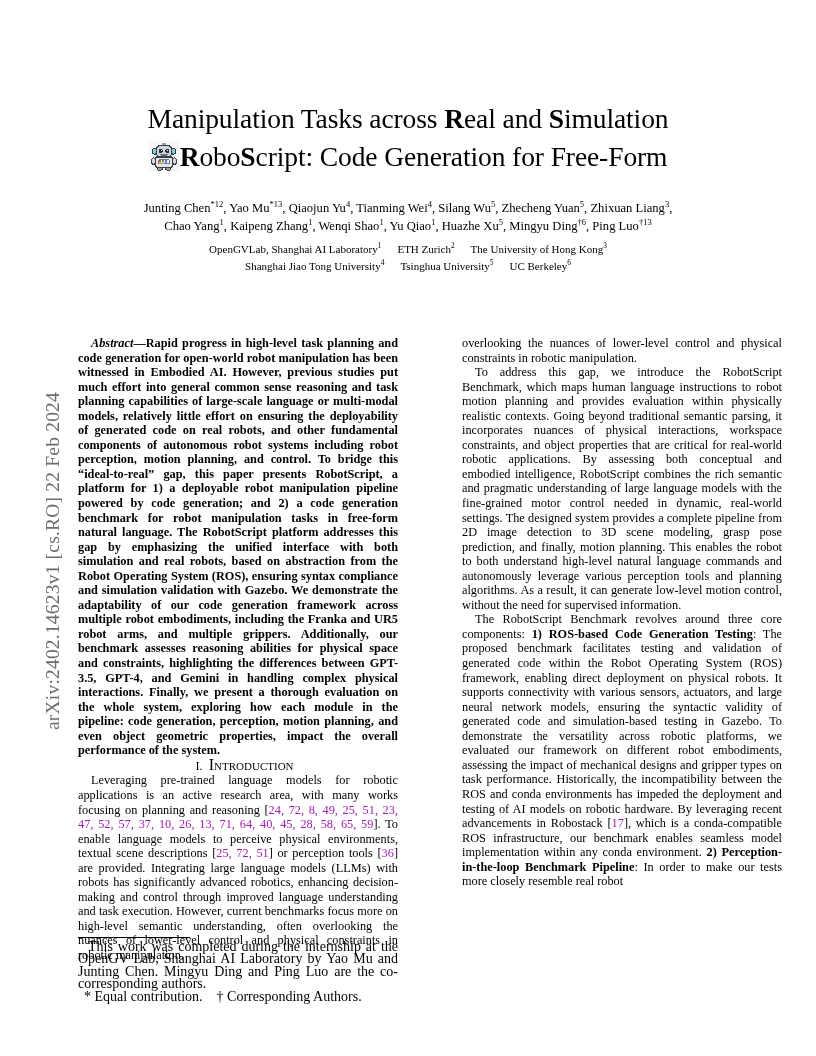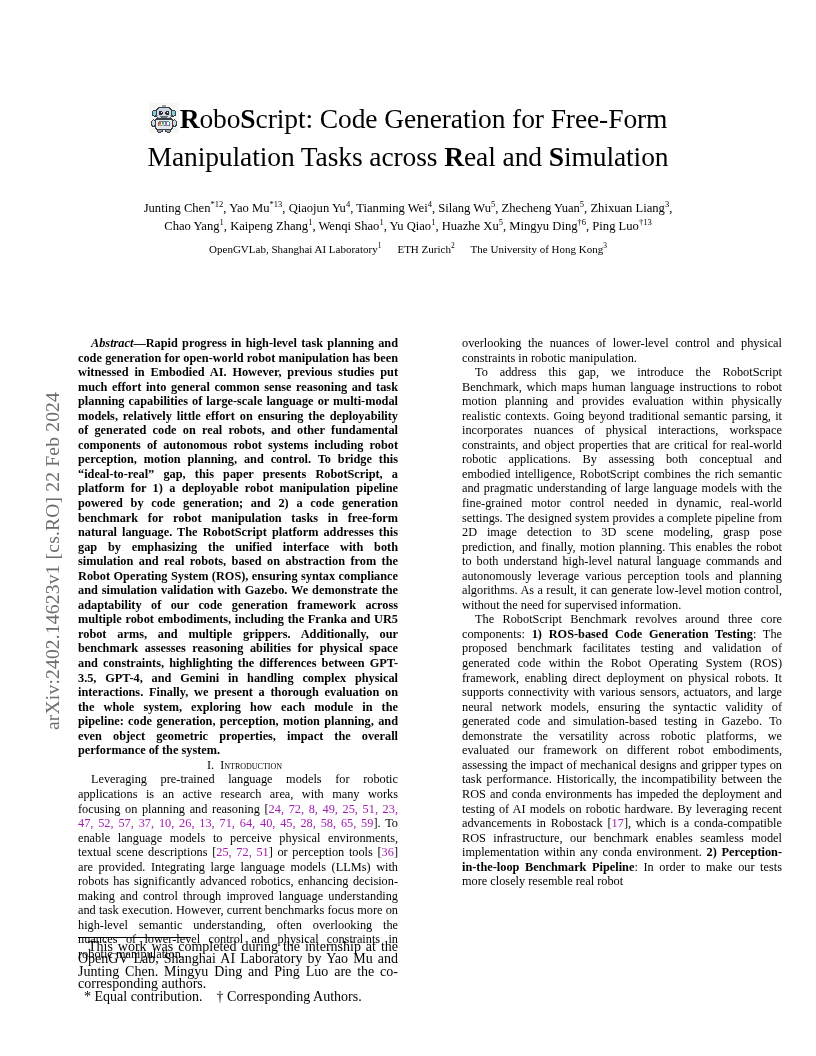--- a/index.html
+++ b/index.html
@@ -108,21 +108,21 @@
   }
 
   .sec-head {
     text-align: center;
     margin: 11px 0 3px 0;
     font-size: 12.3px;
     text-indent: 0;
   }
   .sec-head .sc {
     font-variant: small-caps;
-    font-size: 12px;
+    font-size: 16px;
     margin-top: 8px;
   }
 
   .cite { color: #a21caf; }
 
   
   .footnote-rule {
     position: absolute;
     left: 78px;
     top: 937px;
@@ -143,20 +143,21 @@
   .fn-gap { display: inline-block; width: 14px; }
 </style>
 </head>
 <body>
 
 <div class="page">
 
   <div class="arxiv-stamp">arXiv:2402.14623v1  [cs.RO]  22 Feb 2024</div>
 
   <div class="title-block">
+    <div class="title-line"><span>Manipulation Tasks across </span><span class="cap">R</span><span>eal and </span><span class="cap">S</span><span>imulation</span></div>
     <div class="title-line">
       <span class="robot-icon">
         <svg viewBox="0 0 32 32" width="30" height="30" shape-rendering="crispEdges">
           <rect x="0" y="0" width="32" height="32" fill="#f7f6f2"></rect>
           <rect x="14" y="2" width="4" height="3" fill="#9aa3ad"></rect>
           <rect x="8" y="5" width="16" height="12" rx="4" fill="#cfd6dd" stroke="#3a4048" stroke-width="1.4"></rect>
           <rect x="4" y="8" width="4" height="6" rx="1.5" fill="#7fd4d8" stroke="#3a4048" stroke-width="1.2"></rect>
           <rect x="24" y="8" width="4" height="6" rx="1.5" fill="#7fd4d8" stroke="#3a4048" stroke-width="1.2"></rect>
           <circle cx="12.5" cy="10.5" r="2.3" fill="#2b2f36"></circle>
           <circle cx="19.5" cy="10.5" r="2.3" fill="#2b2f36"></circle>
@@ -171,30 +172,30 @@
           <rect x="11" y="22.5" width="2" height="1.6" fill="#e8a33d"></rect>
           <rect x="14" y="22.5" width="2" height="1.6" fill="#7fd4d8"></rect>
           <rect x="17" y="22.5" width="2" height="1.6" fill="#b06cc4"></rect>
           <rect x="3" y="18" width="3.6" height="7" rx="1.6" fill="#cfd6dd" stroke="#3a4048" stroke-width="1.2"></rect>
           <rect x="25.4" y="18" width="3.6" height="7" rx="1.6" fill="#cfd6dd" stroke="#3a4048" stroke-width="1.2"></rect>
           <rect x="9" y="28" width="5" height="3" rx="1" fill="#9aa3ad" stroke="#3a4048" stroke-width="1.1"></rect>
           <rect x="18" y="28" width="5" height="3" rx="1" fill="#9aa3ad" stroke="#3a4048" stroke-width="1.1"></rect>
         </svg>
       </span><span class="cap">R</span><span>obo</span><span class="cap">S</span><span>cript: Code Generation for Free-Form</span>
     </div>
-    <div class="title-line"><span>Manipulation Tasks across </span><span class="cap">R</span><span>eal and </span><span class="cap">S</span><span>imulation</span></div>
   </div>
 
   <div class="authors">
     <div>Junting Chen<sup>*12</sup>, Yao Mu<sup>*13</sup>, Qiaojun Yu<sup>4</sup>, Tianming Wei<sup>4</sup>, Silang Wu<sup>5</sup>, Zhecheng Yuan<sup>5</sup>, Zhixuan Liang<sup>3</sup>,</div>
     <div>Chao Yang<sup>1</sup>, Kaipeng Zhang<sup>1</sup>, Wenqi Shao<sup>1</sup>, Yu Qiao<sup>1</sup>, Huazhe Xu<sup>5</sup>, Mingyu Ding<sup>†6</sup>, Ping Luo<sup>†13</sup></div>
   </div>
 
   <div class="affils">
     <div><span>OpenGVLab, Shanghai AI Laboratory</span><sup>1</sup><span class="aff-gap"></span><span>ETH Zurich</span><sup>2</sup><span class="aff-gap"></span><span>The University of Hong Kong</span><sup>3</sup></div>
+    <div><span>Shanghai Jiao Tong University</span><sup>4</sup><span class="aff-gap"></span><span>Tsinghua University</span><sup>5</sup><span class="aff-gap"></span><span>UC Berkeley</span><sup>6</sup></div>
   </div>
 
   <div class="col col-left">
     <p class="abstract"><span class="lead">Abstract</span><span>—</span><span>Rapid progress in high-level task planning and code generation for open-world robot manipulation has been witnessed in Embodied AI. However, previous studies put much effort into general common sense reasoning and task planning capabilities of large-scale language or multi-modal models, relatively little effort on ensuring the deployability of generated code on real robots, and other fundamental components of autonomous robot systems including robot perception, motion planning, and control. To bridge this “ideal-to-real” gap, this paper presents RobotScript, a platform for 1) a deployable robot manipulation pipeline powered by code generation; and 2) a code generation benchmark for robot manipulation tasks in free-form natural language. The RobotScript platform addresses this gap by emphasizing the unified interface with both simulation and real robots, based on abstraction from the Robot Operating System (ROS), ensuring syntax compliance and simulation validation with Gazebo. We demonstrate the adaptability of our code generation framework across multiple robot embodiments, including the Franka and UR5 robot arms, and multiple grippers. Additionally, our benchmark assesses reasoning abilities for physical space and constraints, highlighting the differences between GPT-3.5, GPT-4, and Gemini in handling complex physical interactions. Finally, we present a thorough evaluation on the whole system, exploring how each module in the pipeline: code generation, perception, motion planning, and even object geometric properties, impact the overall performance of the system.</span></p>
 
     <p class="sec-head"><span>I.</span>&nbsp;&nbsp;<span class="sc">Introduction</span></p>
 
     <p><span>Leveraging pre-trained language models for robotic applications is an active research area, with many works focusing on planning and reasoning  [</span><span class="cite">24, 72, 8, 49, 25, 51, 23, 47, 52, 57, 37, 10, 26, 13, 71, 64, 40, 45, 28, 58, 65, 59</span><span>]. To enable language models to perceive physical environments, textual scene descriptions  [</span><span class="cite">25, 72, 51</span><span>] or perception tools [</span><span class="cite">36</span><span>] are provided. Integrating large language models (LLMs) with robots has significantly advanced robotics, enhancing decision-making and control through improved language understanding and task execution. However, current benchmarks focus more on high-level semantic understanding, often overlooking the nuances of lower-level control and physical constraints in robotic manipulation.</span></p>
   </div>
 

